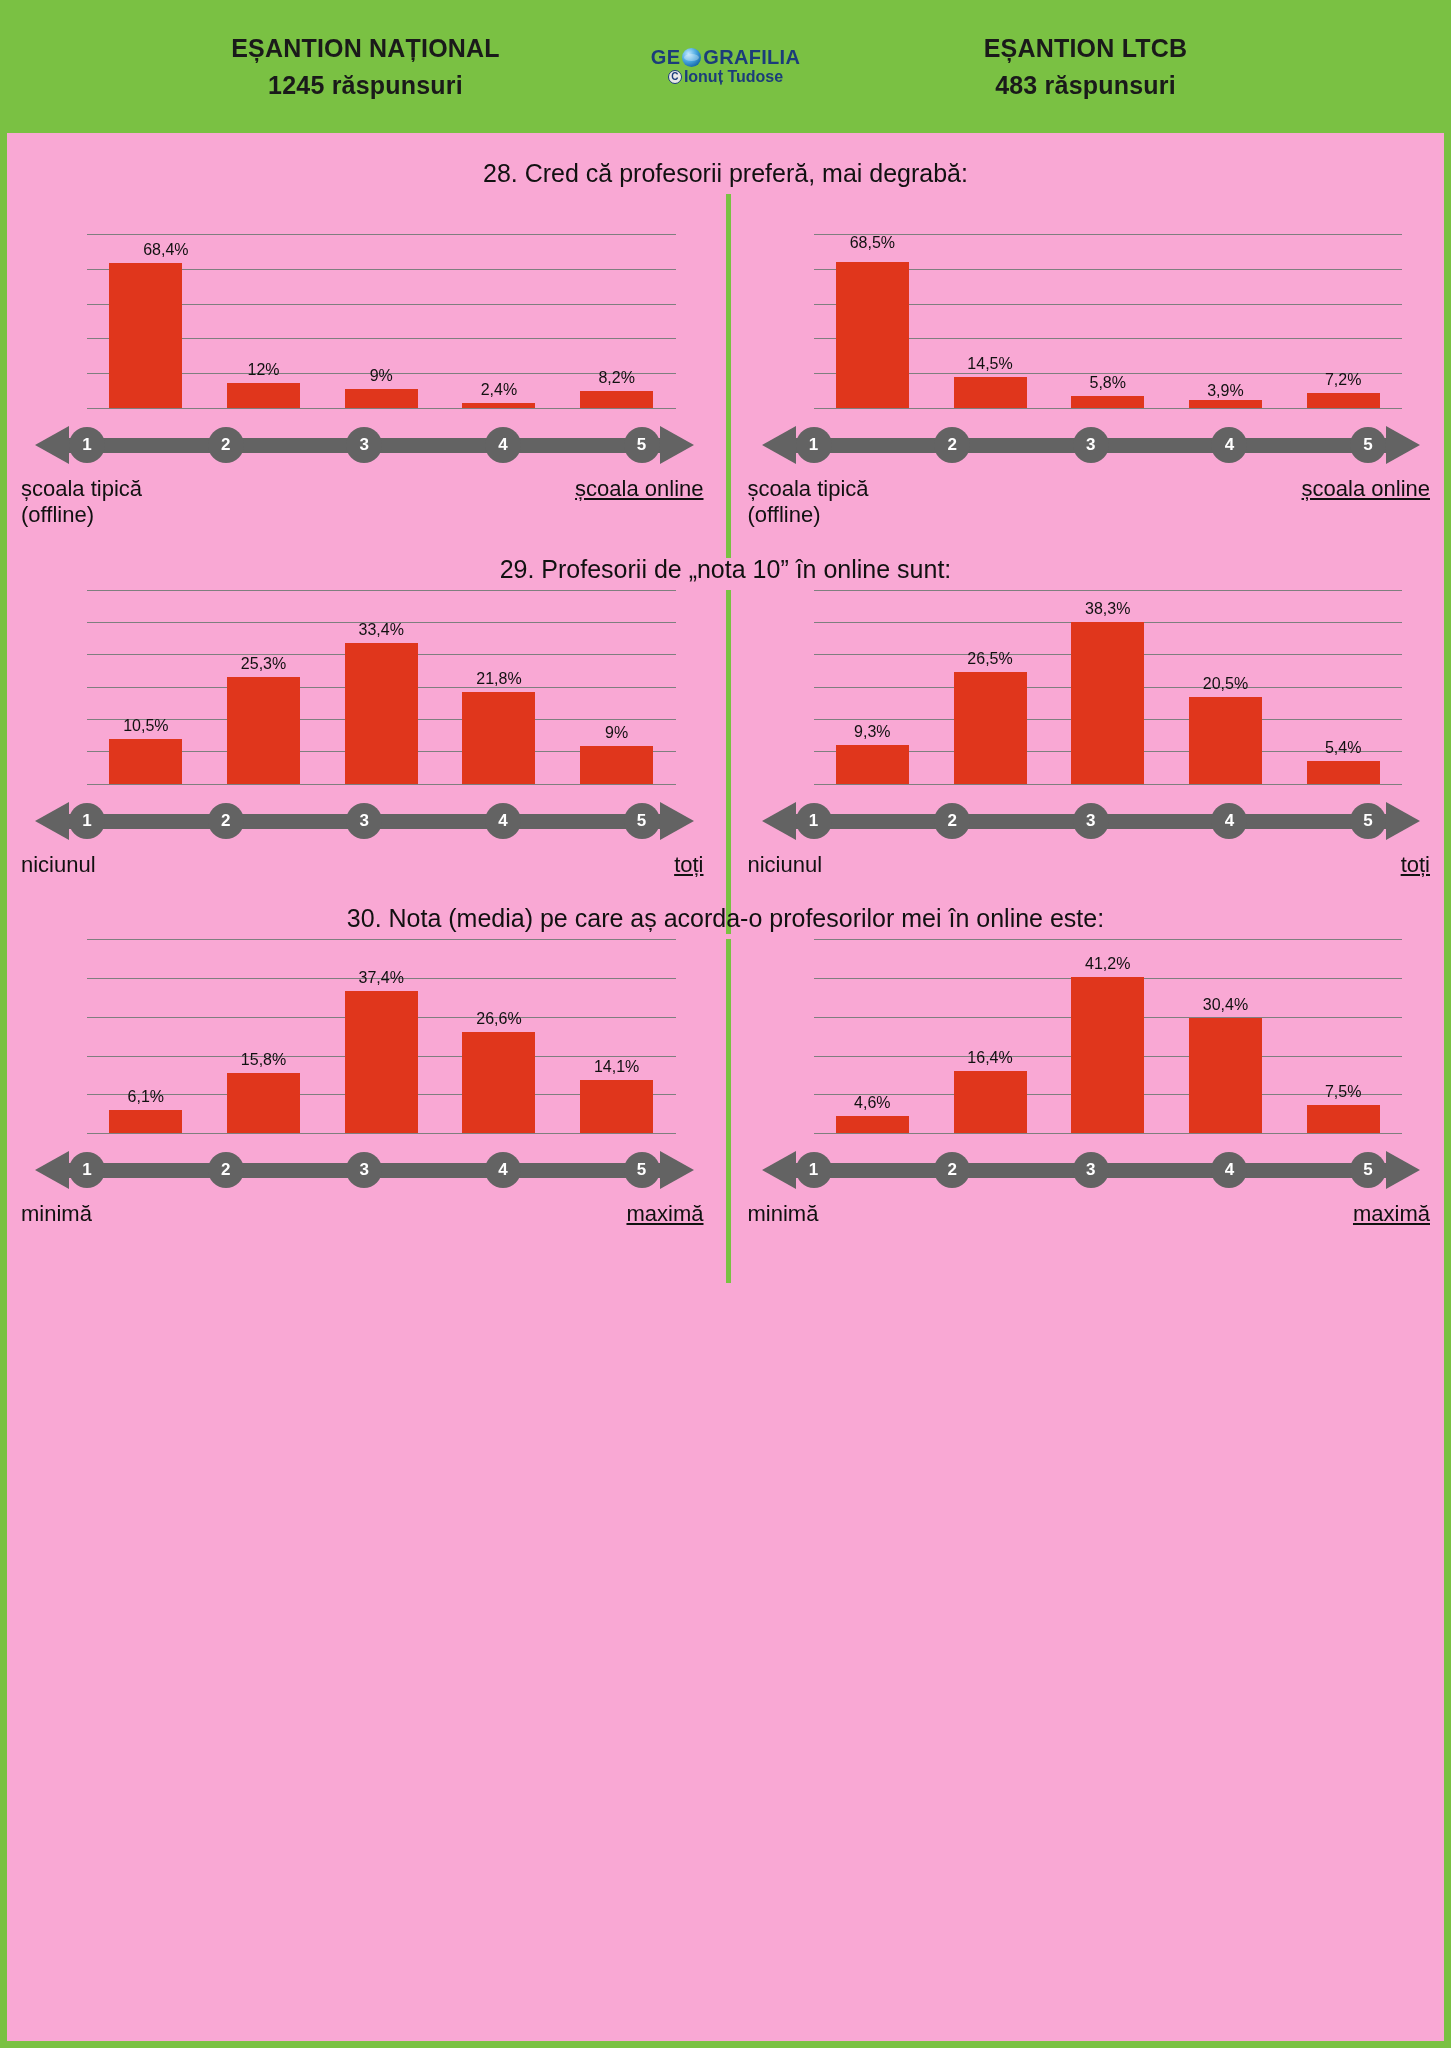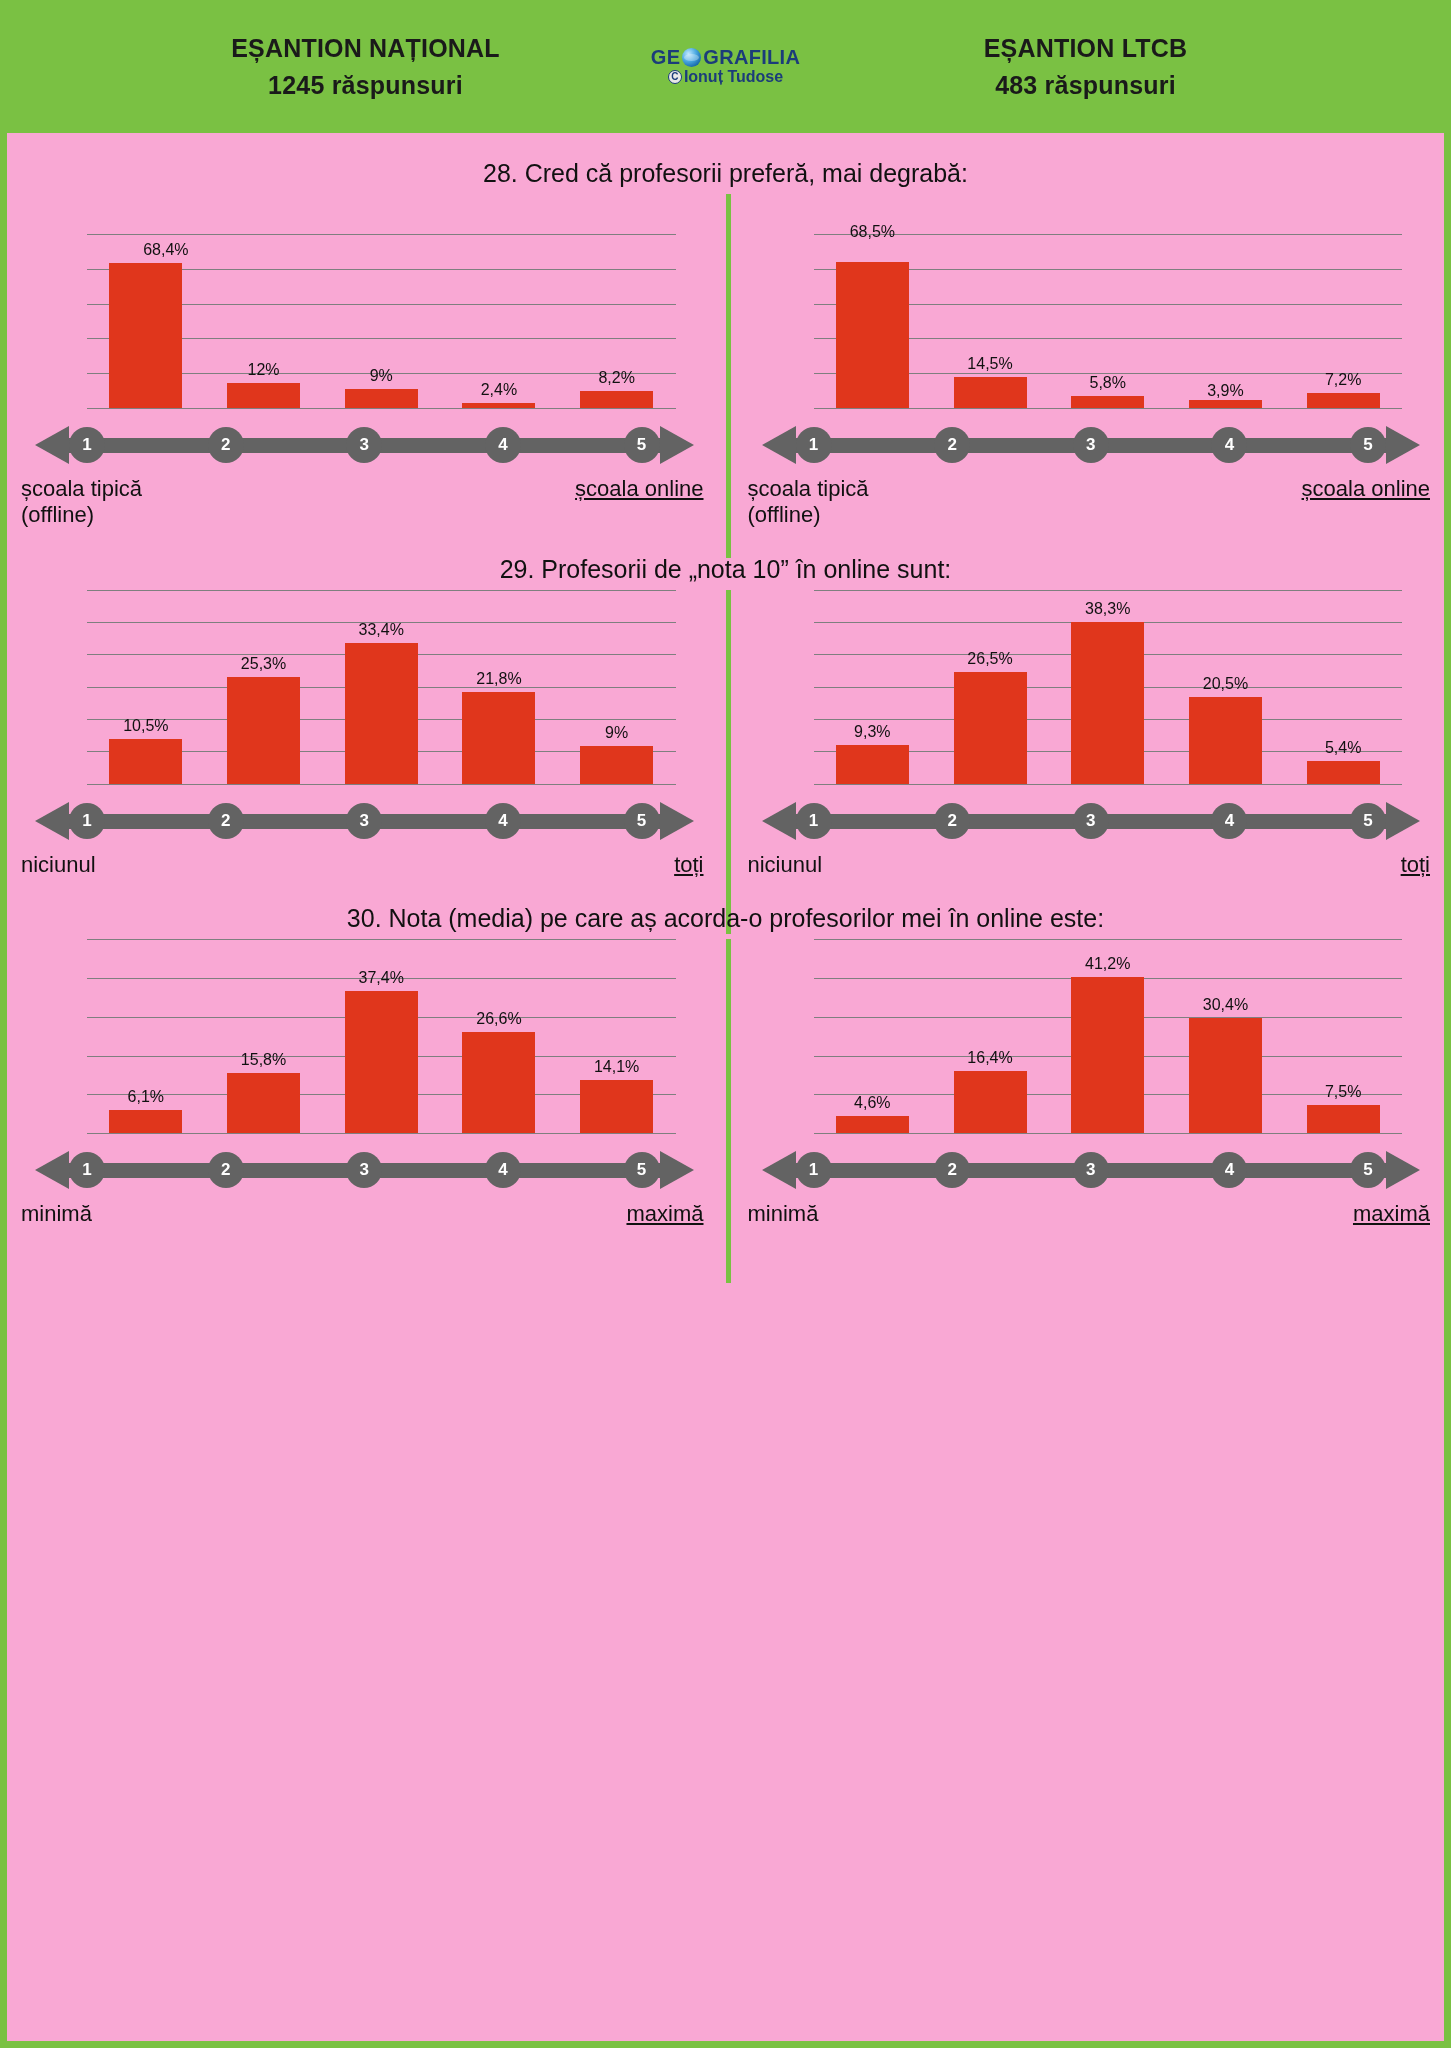--- a/index.html
+++ b/index.html
@@ -303,21 +303,21 @@
                 <div class="grid">
                   <div class="gl" style="top: 40px;"></div>
                   <div class="gl" style="top: 74.8px;"></div>
                   <div class="gl" style="top: 109.6px;"></div>
                   <div class="gl" style="top: 144.4px;"></div>
                   <div class="gl" style="top: 179.2px;"></div>
                   <div class="gl" style="top: 214px;"></div>
                 </div>
                 <div class="bars">
                   <div class="barslot">
-                    <div class="bar-label" style="bottom: 167px;">68,5%</div>
+                    <div class="bar-label" style="bottom: 156px;">68,5%</div>
                     <div class="bar" style="height: 145.562px;"></div>
                   </div>
                   <div class="barslot">
                     <div class="bar-label" style="bottom: 34.8125px;">14,5%</div>
                     <div class="bar" style="height: 30.8125px;"></div>
                   </div>
                   <div class="barslot">
                     <div class="bar-label" style="bottom: 16.325px;">5,8%</div>
                     <div class="bar" style="height: 12.325px;"></div>
                   </div>

